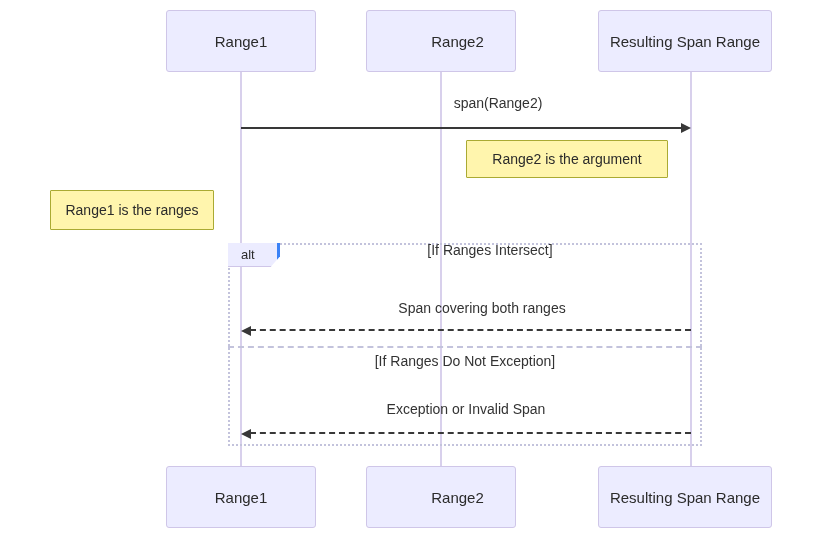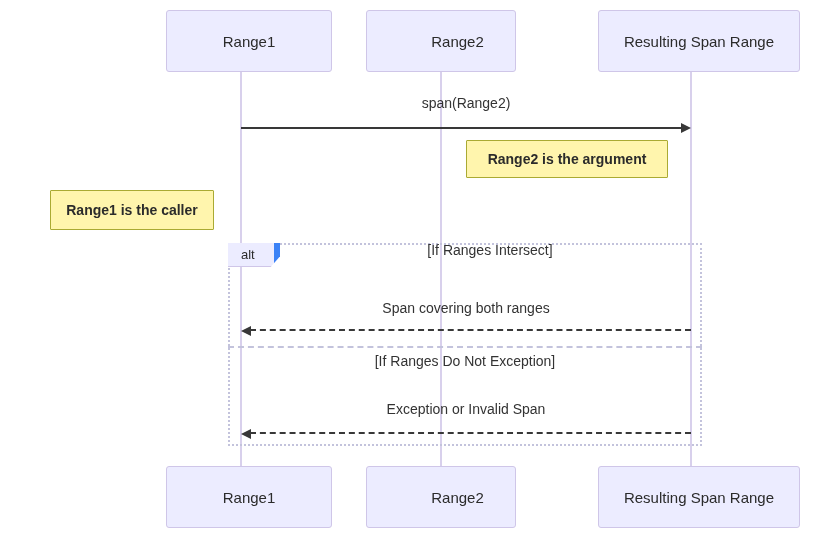--- a/index.html
+++ b/index.html
@@ -20,23 +20,23 @@
     background: #ECECFF;
     border: 1px solid #CFC6E8;
     border-radius: 3px;
     box-sizing: border-box;
     display: flex;
     align-items: center;
     justify-content: center;
     font-size: 15px;
     color: #2b2b2b;
   }
-  .actor.p1 { left: 166px; width: 166px; }
+  .actor.p1 { left: 166px; width: 150px; }
   .actor.p2 { left: 366px; width: 150px; padding-left: 33px; }
-  .actor.p3 { left: 598px; width: 202px; }
+  .actor.p3 { left: 598px; width: 174px; }
   .actor.top { top: 10px; }
   .actor.bottom { top: 466px; }
 
   
   .lifeline {
     position: absolute;
     top: 72px;
     height: 394px;
     width: 2px;
     background: #D8D0EC;
@@ -83,42 +83,41 @@
     position: absolute;
     background: #FFF5AD;
     border: 1px solid #AAAA33;
     box-sizing: border-box;
     display: flex;
     align-items: center;
     justify-content: center;
     font-size: 14px;
     color: #2b2b2b;
     border-radius: 1px;
-    font-weight: bold;
   }
 
   
   .alt-frame {
     position: absolute;
     left: 228px;
     top: 243px;
     width: 474px;
     height: 203px;
     border: 2px dotted #C3C3DC;
     box-sizing: border-box;
   }
   .alt-label {
     position: absolute;
     left: 228px;
     top: 243px;
     width: 52px;
     height: 24px;
     background: #ECECFF;
     border-bottom: 1px solid #CFC6E8;
-    border-right: 6px solid #3b82f6;
+    border-right: 3px solid #3b82f6;
     clip-path: polygon(0 0, 100% 0, 100% 55%, 82% 100%, 0 100%);
     font-size: 13px;
     color: #2b2b2b;
     line-height: 23px;
     padding-left: 13px;
     box-sizing: border-box;
   }
   .alt-condition {
     position: absolute;
     text-align: center;
@@ -145,38 +144,38 @@
     <span>Range2</span>
   </div>
   <div class="actor p3 top">
     <span>Resulting Span Range</span>
   </div>
 
   <div class="lifeline" style="left:240px;"></div>
   <div class="lifeline" style="left:440px;"></div>
   <div class="lifeline" style="left:690px;"></div>
 
-  <div class="msg-label" style="top:95px;">span(Range2)</div>
+  <div class="msg-label" style="top:95px;margin-left:32px;">span(Range2)</div>
   <div class="line-solid" style="left:241px; width:442px; top:127px;"></div>
   <div class="arrowhead-right" style="left:681px; top:123px;"></div>
 
   <div class="note" style="left:466px; top:140px; width:202px; height:38px;">
     <span>Range2 is the argument</span>
   </div>
 
   <div class="note" style="left:50px; top:190px; width:164px; height:40px;">
-    <span>Range1 is the caller</span>
+    <span>Range1 is the ranges</span>
   </div>
 
   <div class="alt-frame"></div>
   <div class="alt-label">alt</div>
 
   <div class="alt-condition" style="left:278px; width:424px; top:242px;">[If Ranges Intersect]</div>
 
-  <div class="msg-label" style="top:300px;">Span covering both ranges</div>
+  <div class="msg-label" style="top:300px;padding-left:16px;">Span covering both ranges</div>
   <div class="line-dashed" style="left:250px; width:441px; top:329px;"></div>
   <div class="arrowhead-left" style="left:241px; top:326px;"></div>
 
   <div class="alt-divider" style="top:346px;"></div>
   <div class="alt-condition" style="left:228px; width:474px; top:353px;">[If Ranges Do Not Exception]</div>
 
   <div class="msg-label" style="top:401px;">Exception or Invalid Span</div>
   <div class="line-dashed" style="left:250px; width:441px; top:432px;"></div>
   <div class="arrowhead-left" style="left:241px; top:429px;"></div>
 

